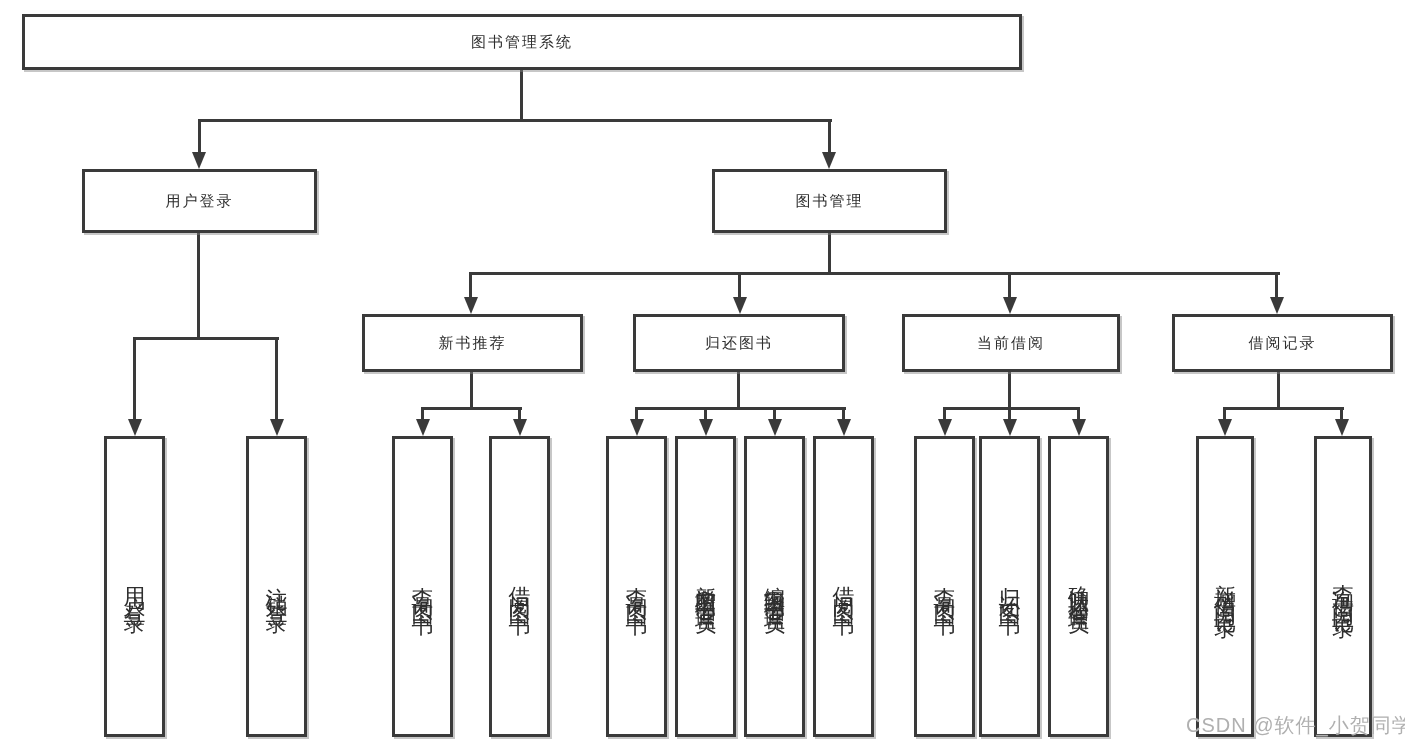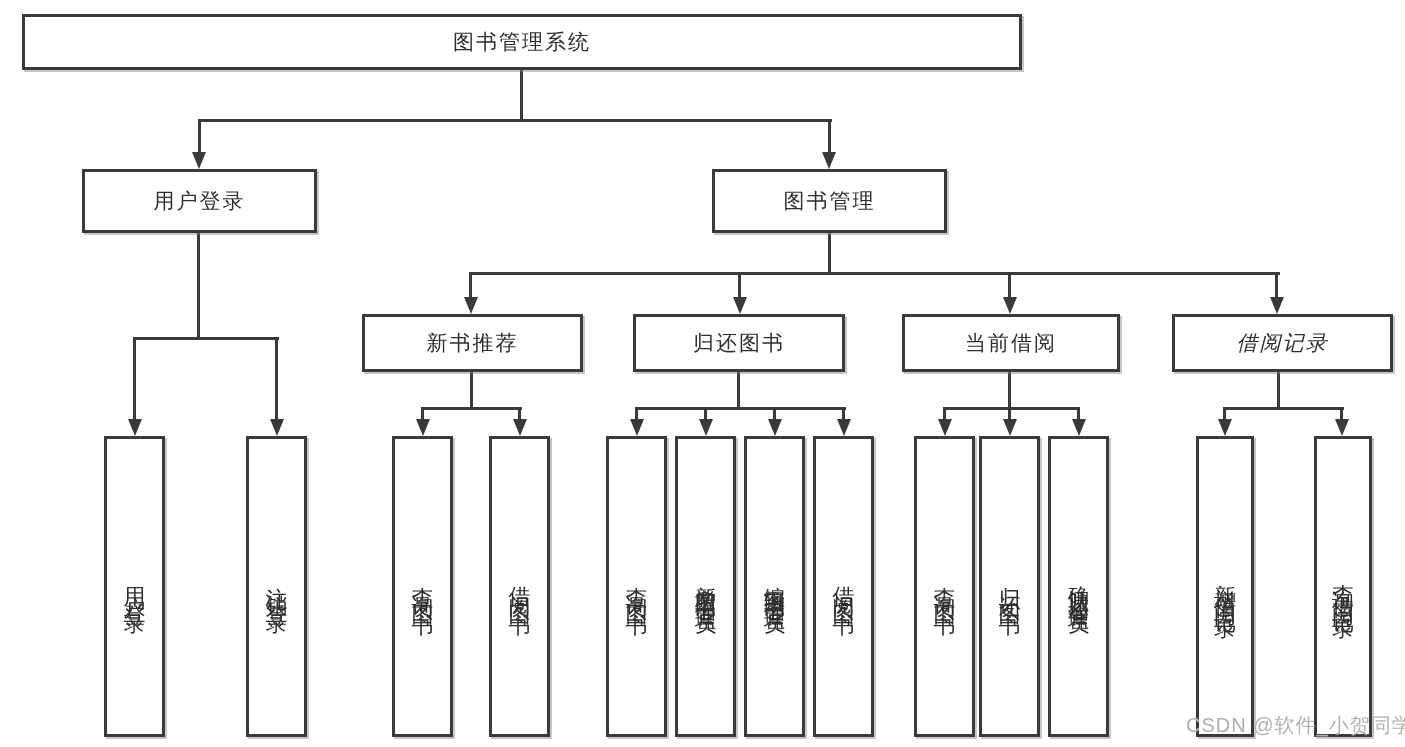--- a/index.html
+++ b/index.html
@@ -13,21 +13,21 @@
   body{
     width:1405px;height:747px;background:var(--background);
     font-family:"Liberation Sans",sans-serif;color:var(--text);
   }
   .stage{position:relative;width:1405px;height:747px;overflow:hidden;background:var(--background);}
   
   .node{
     position:absolute;box-sizing:border-box;background:var(--box_fill);
     border:3px solid var(--line);
     display:flex;align-items:center;justify-content:center;
-    font-size:21px;letter-spacing:2px;color:var(--text);
+    font-size:15px;letter-spacing:2px;color:var(--text);
     box-shadow:2px 2px 0 rgba(130,130,130,.45);
     z-index:2;white-space:nowrap;
   }
   
   .leaf{
     position:absolute;top:436px;height:301px;width:61px;box-sizing:border-box;
     background:var(--box_fill);border:3px solid var(--line);
     display:flex;align-items:center;justify-content:center;
     writing-mode:vertical-rl;text-orientation:mixed;
     font-size:22px;letter-spacing:9px;color:var(--text);
@@ -54,21 +54,21 @@
 <div class="stage">
 
   <div class="node" style="left:22px;top:14px;width:1000px;height:56px;">图书管理系统</div>
 
   <div class="node" style="left:82px;top:169px;width:235px;height:64px;">用户登录</div>
   <div class="node" style="left:362px;top:314px;width:221px;height:58px;">新书推荐</div>
 
   <div class="node" style="left:712px;top:169px;width:235px;height:64px;">图书管理</div>
   <div class="node" style="left:633px;top:314px;width:212px;height:58px;">归还图书</div>
   <div class="node" style="left:902px;top:314px;width:218px;height:58px;">当前借阅</div>
-  <div class="node" style="left:1172px;top:314px;width:221px;height:58px;font-style:italic;">借阅记录</div>
+  <div class="node" style="left:1172px;top:314px;width:221px;height:58px;">借阅记录</div>
 
   <div class="leaf" style="left:104px;">用户登录</div>
   <div class="leaf" style="left:246px;">注销登录</div>
 
   <div class="leaf" style="left:392px;">查询图书</div>
   <div class="leaf" style="left:489px;">借阅图书</div>
 
   <div class="leaf" style="left:606px;">查询图书</div>
   <div class="leaf ls-9" style="left:675px;">新增图书（管理员）</div>
   <div class="leaf ls-9" style="left:744px;">编辑图书（管理员）</div>

